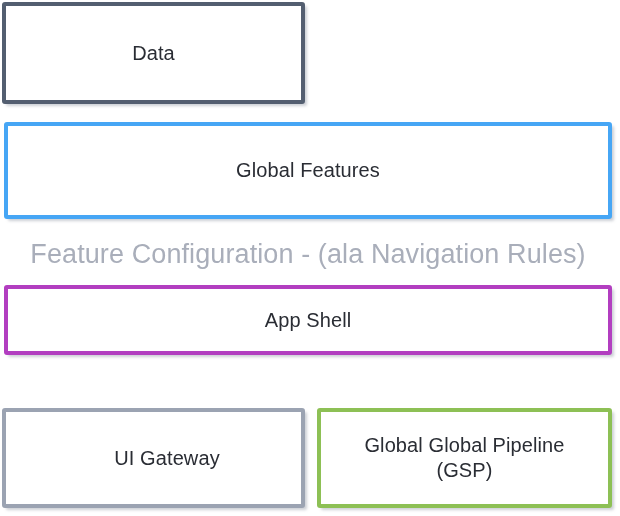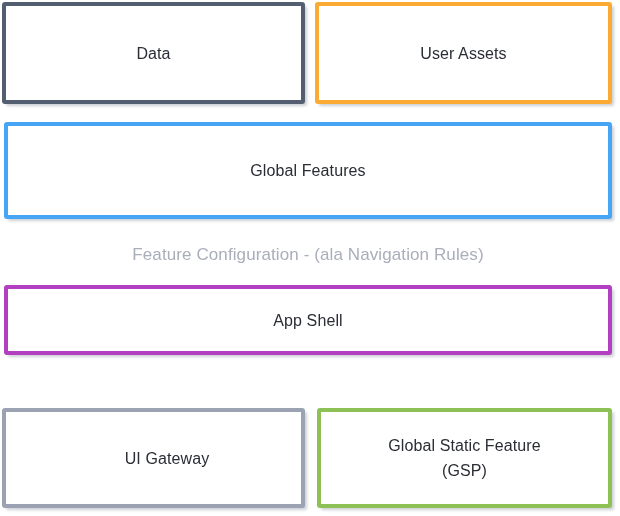--- a/index.html
+++ b/index.html
@@ -25,39 +25,39 @@
     box-sizing: border-box;
     background: #ffffff;
     border-style: solid;
     border-width: 4px;
     border-radius: 3px;
     display: flex;
     align-items: center;
     justify-content: center;
     text-align: center;
     color: #2a2d34;
-    font-size: 16px;
+    font-size: 20px;
     line-height: 25px;
     letter-spacing: 0.1px;
     box-shadow: 3px 3px 3px -1px rgba(120,128,145,0.38);
   }
   .node-label {
     display: block;
     padding: 0 6px;
     white-space: pre-line;
   }
   .caption {
     position: absolute;
     box-sizing: border-box;
     display: flex;
     align-items: center;
     justify-content: center;
     text-align: center;
     color: #a9aeba;
-    font-size: 17px;
+    font-size: 27px;
     line-height: 25px;
     letter-spacing: 0.1px;
   }
 
   
   #node-data          { left: 2px;   top: 2px;   width: 303px; height: 102px; }
   #node-user-assets   { left: 315px; top: 2px;   width: 297px; height: 102px; }
   #node-client-features { left: 4px; top: 122px; width: 608px; height: 97px; }
   #caption-feature-configuration { left: 4px; top: 233px; width: 608px; height: 42px; }
   #node-app-shell     { left: 4px;   top: 285px; width: 608px; height: 70px; }
@@ -66,38 +66,35 @@
 </style>
 </head>
 <body style="background: rgb(255, 255, 255);">
 
 <div id="diagram" style="background: rgb(255, 255, 255);">
 
   <div class="node" id="node-data" style="border-color: rgb(83, 94, 112);">
     <span class="node-label">Data</span>
   </div>
 
-  <div class="node" id="node-user-assets" style="border-color: rgb(251, 171, 51);">
-    <span class="node-label">User Assets</span>
-  </div>
 
   <div class="node" id="node-client-features" style="border-color: rgb(70, 166, 245);">
     <span class="node-label">Global Features</span>
   </div>
 
   <div class="caption" id="caption-feature-configuration" style="color: rgb(169, 174, 186);">
     <span>Feature Configuration - (ala Navigation Rules)</span>
   </div>
 
   <div class="node" id="node-app-shell" style="border-color: rgb(178, 62, 192);">
     <span class="node-label">App Shell</span>
   </div>
 
   <div class="node" id="node-ui-gateway" style="border-color: rgb(155, 163, 178); padding-left: 27px;">
     <span class="node-label">UI Gateway</span>
   </div>
 
   <div class="node" id="node-gsp" style="border-color: rgb(141, 192, 85);">
-    <span class="node-label">Global Static Feature
+    <span class="node-label">Global Global Pipeline
 (GSP)</span>
   </div>
 
 </div>
 
 </body></html>

